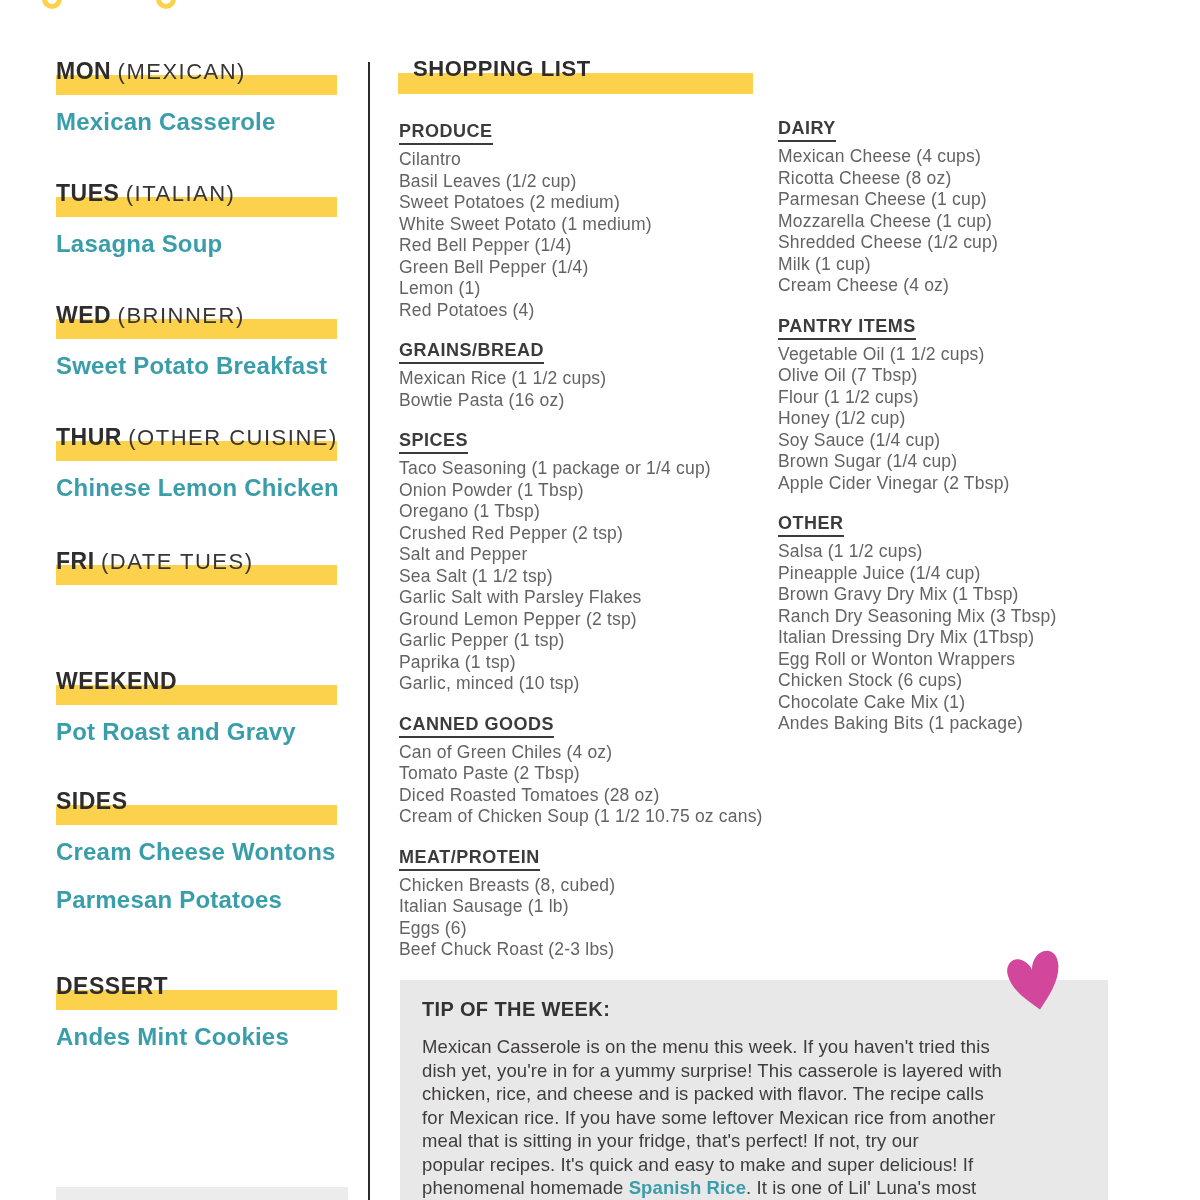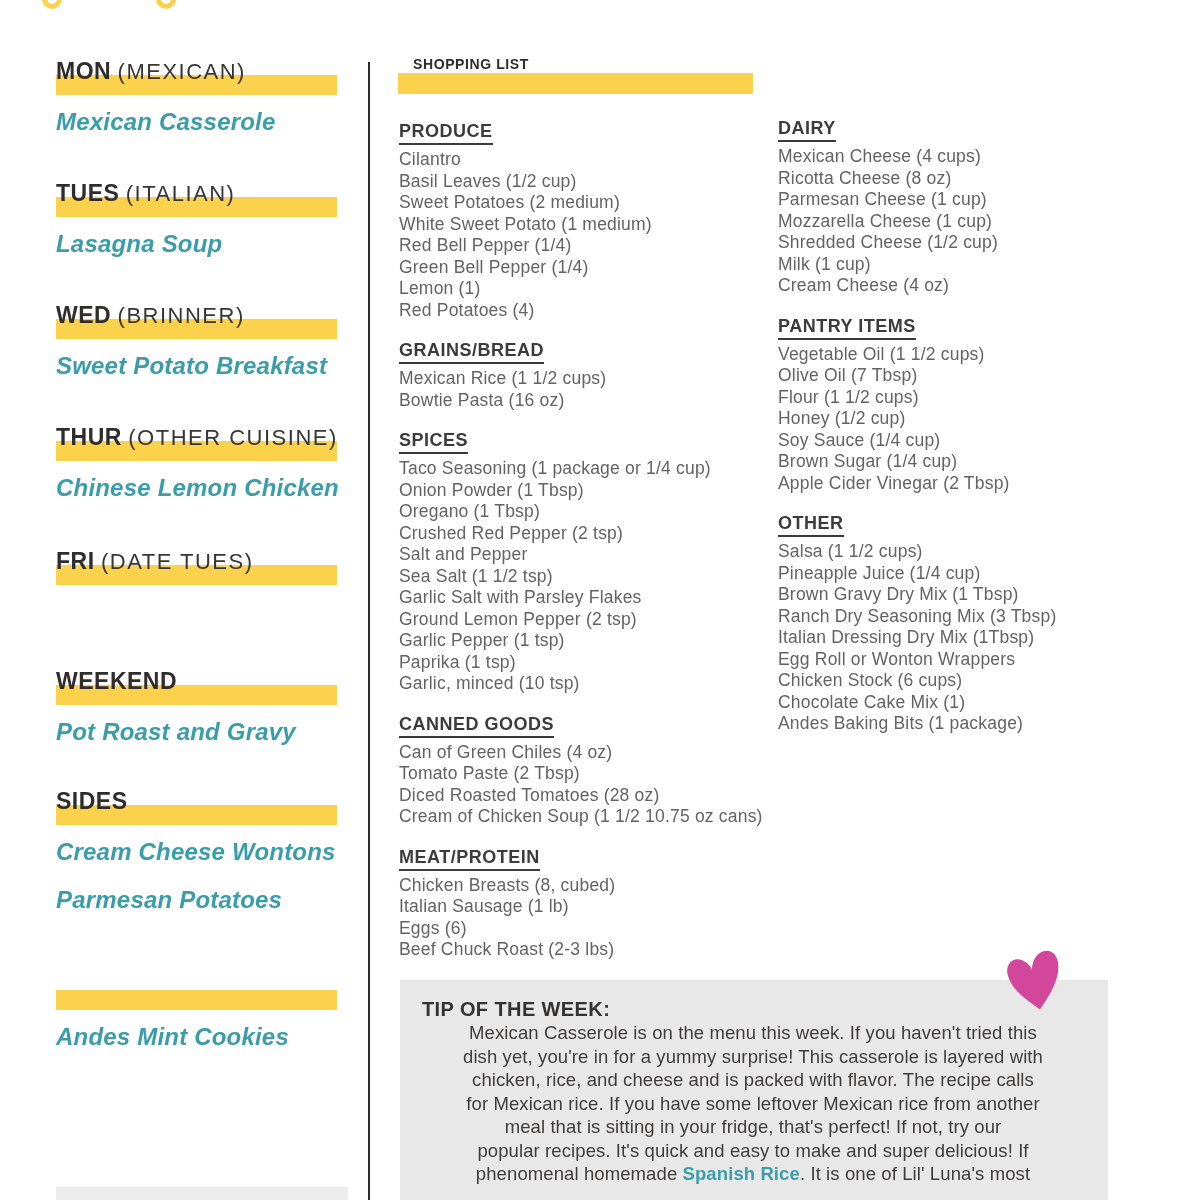--- a/index.html
+++ b/index.html
@@ -23,40 +23,40 @@
   
   .divider{position:absolute;left:368px;top:62px;width:2px;height:1138px;background:#2b2a29;}
 
   
   .day-block{position:absolute;left:56px;width:281px;}
   .day-head{position:relative;height:38px;}
   .day-head .bar{position:absolute;left:0;right:0;top:17px;height:20px;background:var(--yellow);z-index:0;}
   .day-head .txt{position:relative;z-index:1;font-size:23px;color:var(--dark);white-space:nowrap;}
   .day-label{font-weight:bold;letter-spacing:.5px;}
   .day-cuisine{font-weight:400;font-size:22px;letter-spacing:1.5px;color:#383634;}
-  .meal{margin-top:13px;font-size:24px;line-height:26px;font-weight:bold;color:var(--teal);letter-spacing:.2px;white-space:nowrap;font-style:italic;}
+  .meal{margin-top:13px;font-size:24px;line-height:26px;font-weight:bold;color:var(--teal);letter-spacing:.2px;white-space:nowrap;}
   .meal + .meal{margin-top:22px;}
 
   
   .shop-title-wrap{position:absolute;left:398px;top:56px;width:355px;height:40px;}
   .shop-title-wrap .bar{position:absolute;left:0;right:0;top:17px;height:21px;background:var(--yellow);z-index:0;}
-  .shop-title-wrap .txt{position:relative;z-index:1;left:15px;font-size:14px;font-weight:bold;letter-spacing:.6px;color:var(--dark);}
+  .shop-title-wrap .txt{position:relative;z-index:1;left:15px;font-size:22px;font-weight:bold;letter-spacing:.6px;color:var(--dark);}
 
   
   .shop-col{position:absolute;font-size:17.5px;color:var(--item-gray);}
   .shop-col-left{left:399px;top:121px;width:385px;}
   .shop-col-right{left:778px;top:118px;width:345px;}
   .shop-section{margin-bottom:19px;}
   .shop-header{display:inline-block;font-size:18px;font-weight:bold;color:#3b3b3b;letter-spacing:.5px;border-bottom:2px solid #3b3b3b;padding-bottom:1px;margin-bottom:4px;}
   .shop-item{line-height:21.5px;letter-spacing:.2px;white-space:nowrap;}
 
   
   .tip-box{position:absolute;left:400px;top:980px;width:708px;height:220px;background:var(--tip-bg);padding:16px 24px 0 22px;}
   .tip-title{font-size:20px;font-weight:bold;color:#353331;letter-spacing:.4px;margin-top:2px;}
-  .tip-body{font-size:18.5px;line-height:23.5px;color:#3f3d3c;letter-spacing:.1px;text-align:center;}
+  .tip-body{margin-top:14px;font-size:18.5px;line-height:23.5px;color:#3f3d3c;letter-spacing:.1px;}
   .tip-body .line{white-space:nowrap;}
   .tip-link{color:var(--teal);font-weight:bold;}
 
   .heart{position:absolute;left:1006px;top:950px;z-index:2;}
 
   
   .bottom-gray-bar{position:absolute;left:56px;top:1187px;width:292px;height:13px;background:#ececec;}
 </style>
 </head>
 <body>
@@ -114,20 +114,21 @@
         <div class="day-head">
           <div class="bar"></div>
           <div class="txt"><span class="day-label">SIDES</span></div>
         </div>
         <div class="meal">Cream Cheese Wontons</div>
         <div class="meal">Parmesan Potatoes</div>
       </div>
       <div class="day-block" style="top: 973px;">
         <div class="day-head">
           <div class="bar"></div>
+          <div class="txt"><span class="day-label">DESSERT</span></div>
         </div>
         <div class="meal">Andes Mint Cookies</div>
       </div>
     </div>
 
   <div class="shop-title-wrap">
     <div class="bar"></div>
     <div class="txt">SHOPPING LIST</div>
   </div>
 

